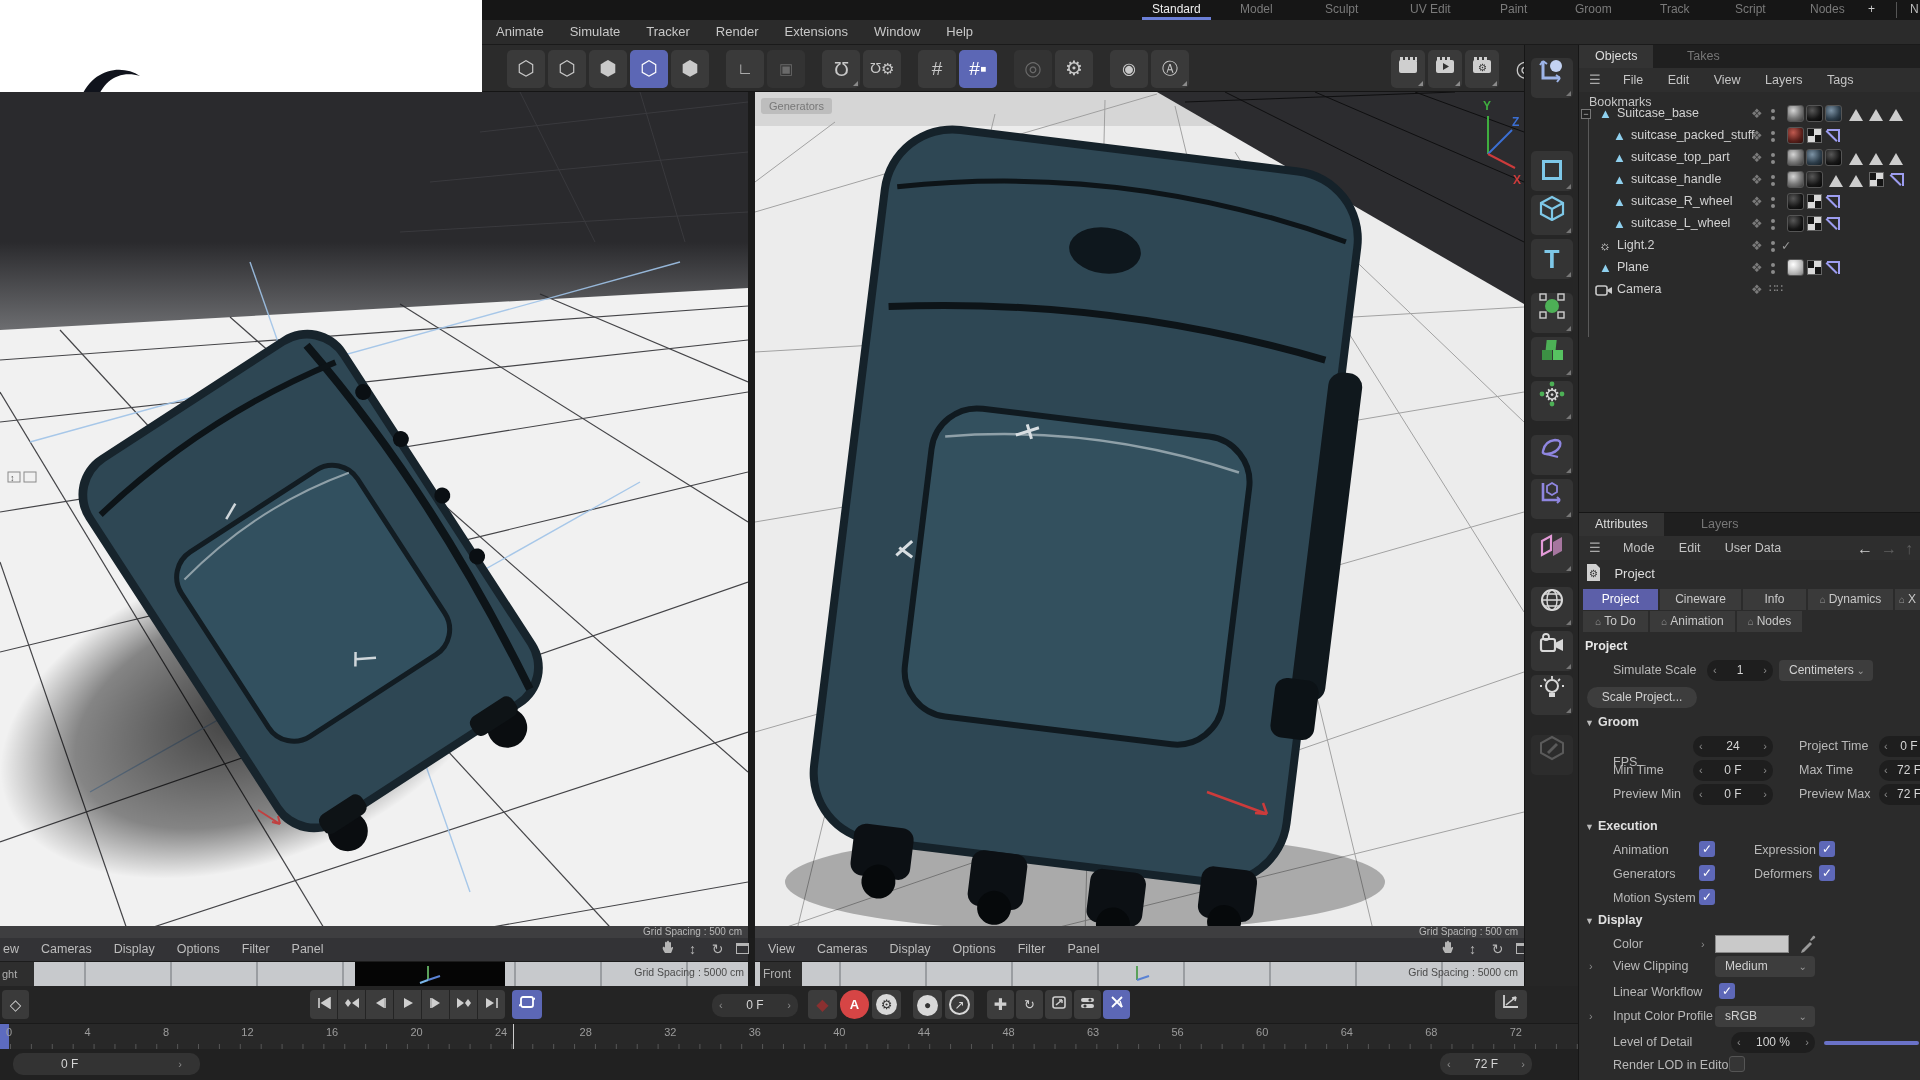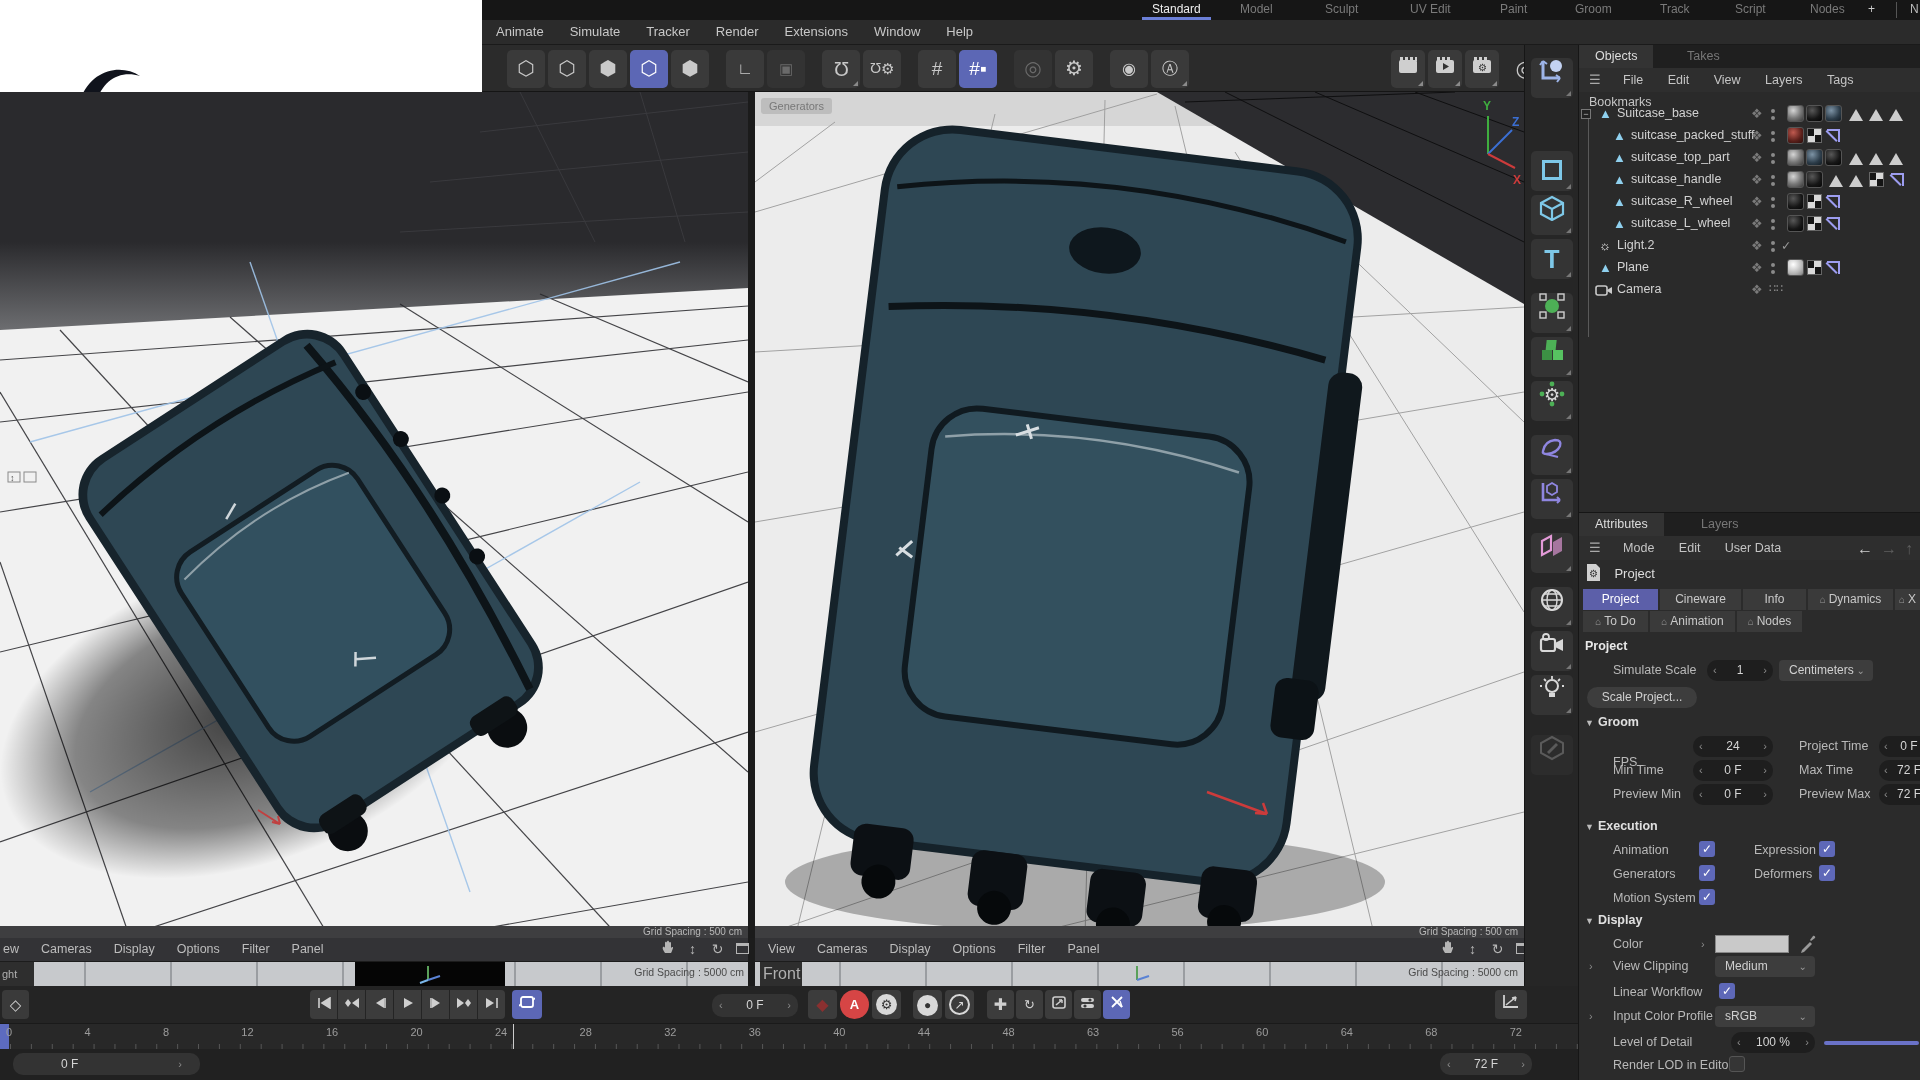--- a/index.html
+++ b/index.html
@@ -367,21 +367,21 @@
   <div class="vicons" style="left:683px">
     <span class="vic"><svg width="14" height="14" viewBox="0 0 14 14">
           <path d="M4 13 C2 10 1 8 2 7 c1-.6 2 .4 2 1 V3 c0-1.6 2-1.6 2 0 v3 V2 c0-1.6 2-1.6 2 0 v4 V3 c0-1.5 2-1.5 2 0 v5 c.8-1.4 2.4-1.5 2-.1 C11.4 10 10.6 12 10 13 z" fill="#b5b5b5"></path>
         </svg></span>
     <span class="vic">↕︎</span>
     <span class="vic">↻</span>
     <span class="vic"><span style="display:inline-block;width:13px;height:11px;border:1px solid #b5b5b5;border-top:3px solid #b5b5b5"></span></span>
   </div>
 </div>
 <div class="abs sliver" style="left:755px;width:769px">
-  <span class="abs" style="left:5px;top:0;width:42px;height:24px;background:#2e2e2e;color:#b0b0b0;font-size:16px;line-height:24px;padding-left:3px">Front</span>
+  <span class="abs" style="left:5px;top:0;width:42px;height:24px;background:#2e2e2e;color:#b0b0b0;font-size:12px;line-height:24px;padding-left:3px">Front</span>
   <svg class="abs" style="left:372px;top:2px" width="24" height="20" viewBox="0 0 24 20">
     <line x1="10" y1="16" x2="10" y2="2" stroke="#5aa05a" stroke-width="2"></line>
     <line x1="10" y1="16" x2="22" y2="12" stroke="#5a82d4" stroke-width="2"></line>
   </svg>
   <span class="abs" style="right:6px;top:4px;color:#4a4a4a;font-size:10.5px">Grid Spacing : 5000 cm</span>
 </div>
 
 <div class="abs" id="iconstrip">
   <div class="sbtn" style="top:13px">
     <svg width="26" height="26" viewBox="0 0 26 26">

